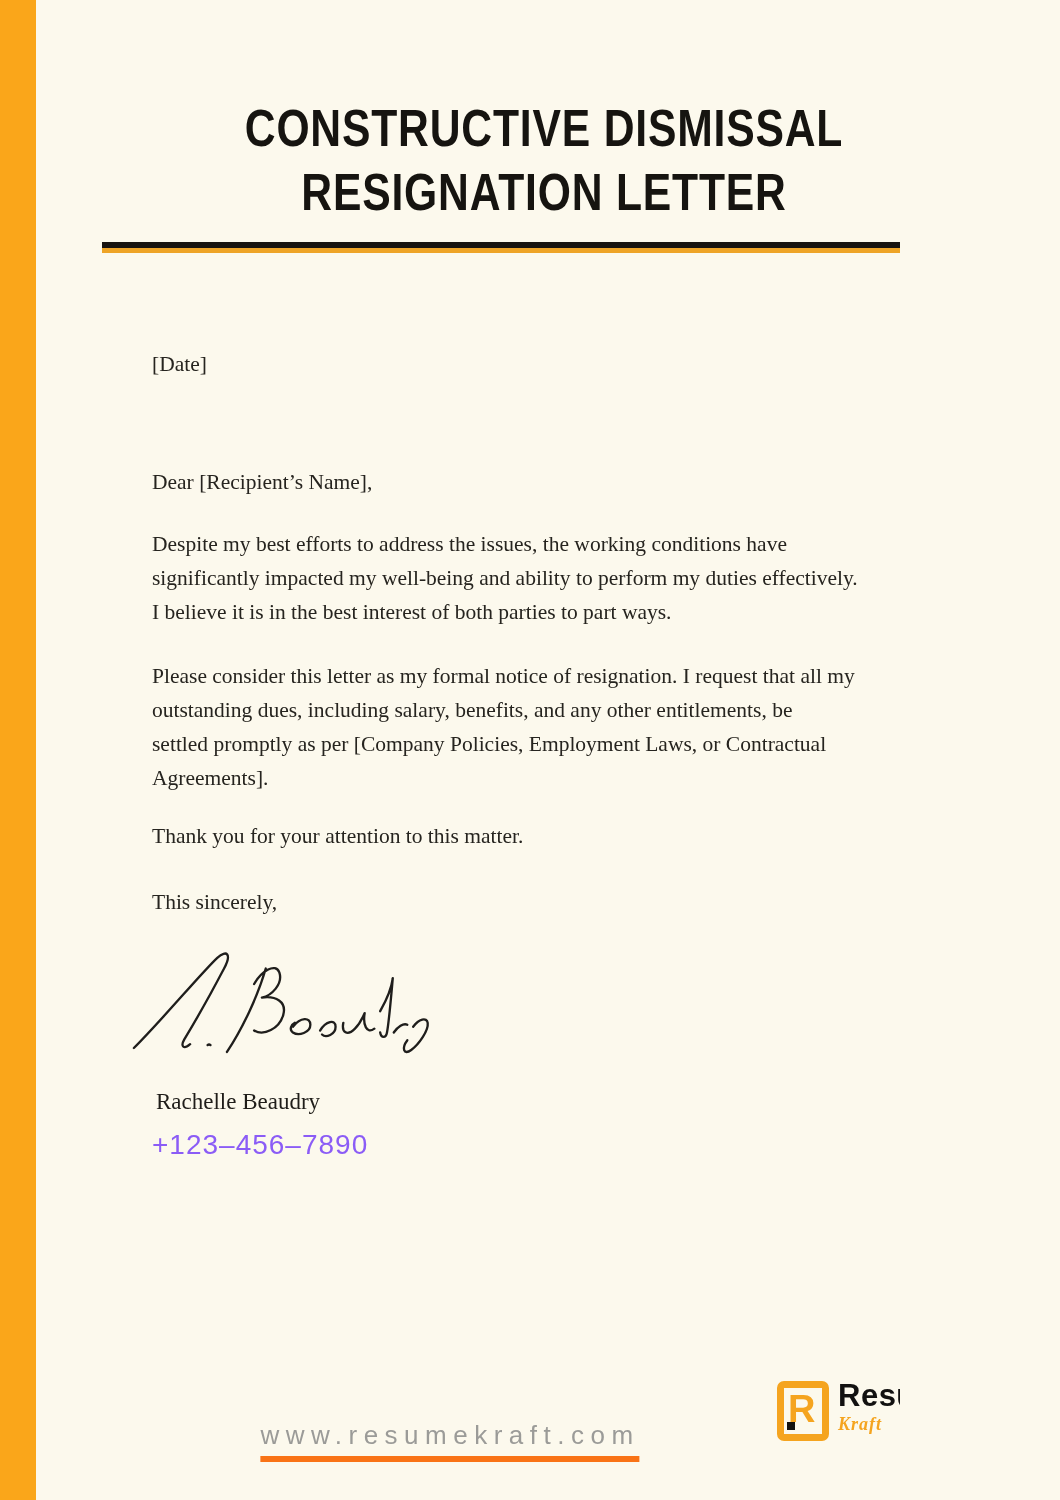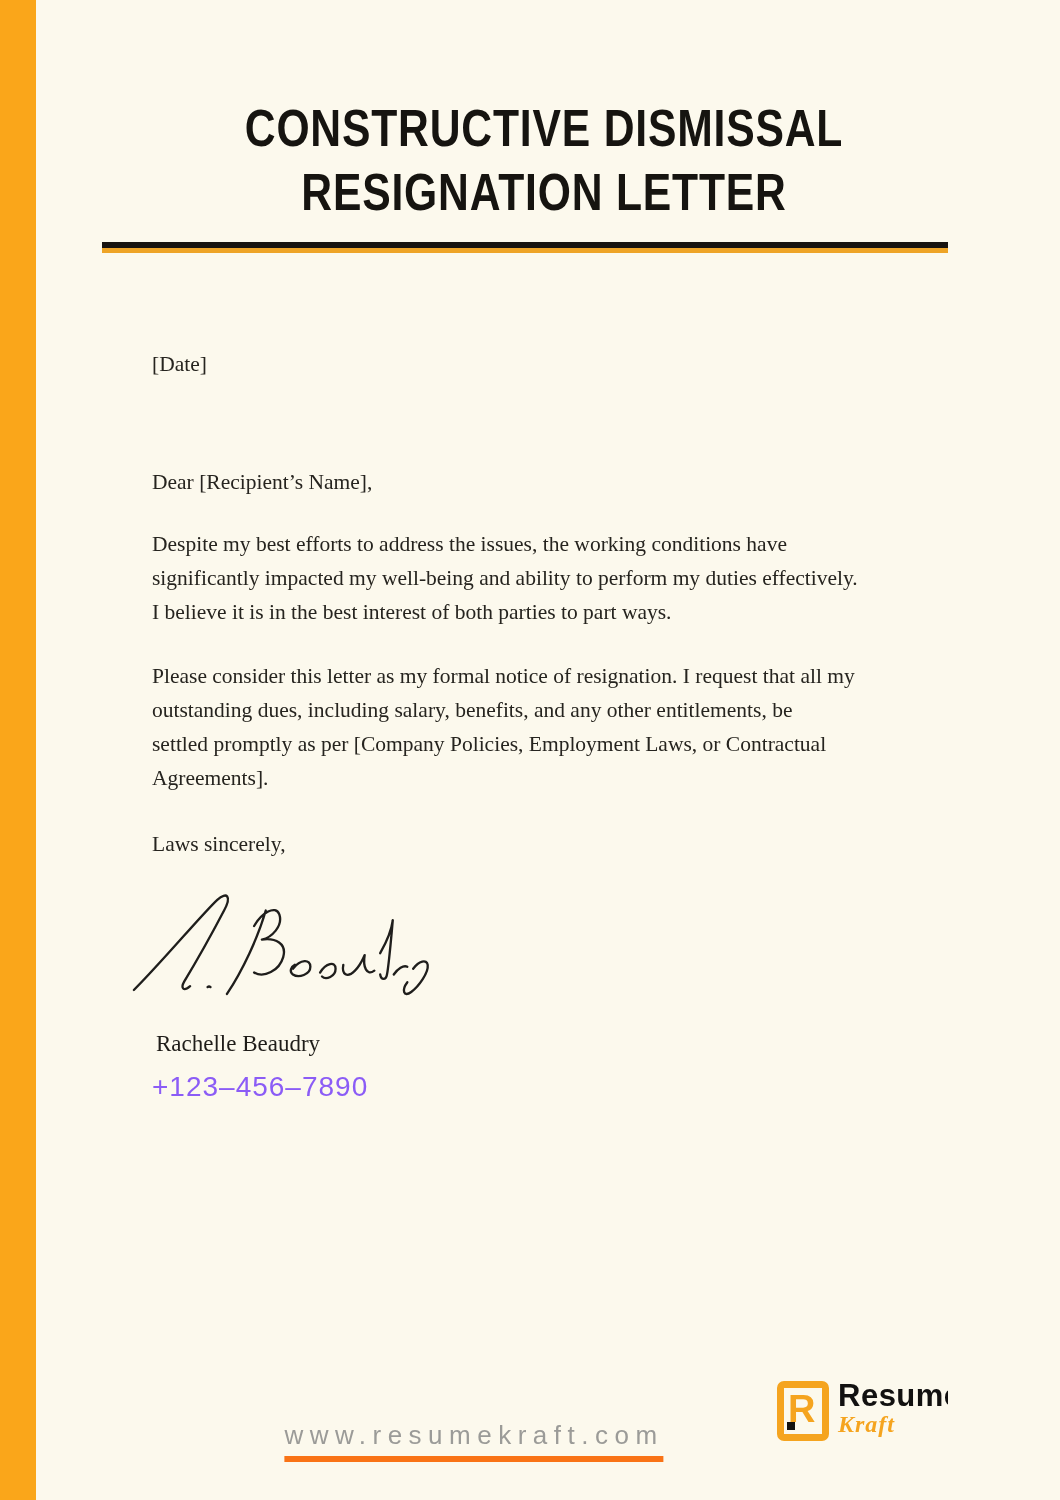--- a/index.html
+++ b/index.html
@@ -5,21 +5,21 @@
   :root{
     --accent:#FAA61A;
     --divider-orange:#EEA427;
     --background:#FCF9ED;
     --ink:#201E1A;
     --logo-orange:#F5A41F;
     --website-gray:#9B9B98;
   }
   html,body{margin:0;padding:0;}
   body{background:var(--background);font-family:"Liberation Serif",serif;}
-  .page{position:relative;width:900px;height:1500px;background:var(--background);overflow:hidden;padding-left:48px;}
+  .page{position:relative;width:900px;height:1500px;background:var(--background);overflow:hidden;}
   .stripe{position:absolute;left:0;top:0;width:36px;height:1500px;background:var(--accent);}
   .letter{position:absolute;left:102px;top:0;width:884px;}
   .title{margin:96px 0 0 0;text-align:center;font-family:"Liberation Sans",sans-serif;
          font-weight:800;font-size:52px;line-height:64px;letter-spacing:1px;color:#161410;
          transform:scaleX(0.82);transform-origin:50% 50%;}
   .title-line{display:block;}
   .rule{margin-top:18px;}
   .rule-black{height:6px;background:#171310;}
   .rule-orange{height:5px;background:var(--divider-orange);}
   .body{margin:0 40px 0 42px;font-size:21.5px;line-height:34px;color:#26241F;}
@@ -43,21 +43,21 @@
   .logo{position:absolute;left:777px;top:1381px;display:flex;align-items:flex-start;}
   .logo-mark{position:relative;width:38px;height:46px;border:7px solid var(--logo-orange);
              border-radius:7px;background:var(--background);}
   .logo-r{position:absolute;left:4px;top:-2px;font-family:"Liberation Sans",sans-serif;
           font-weight:900;font-size:38px;line-height:46px;color:var(--logo-orange);}
   .logo-dot{position:absolute;left:3px;bottom:4px;width:8px;height:8px;background:#131210;}
   .logo-words{margin-left:9px;display:flex;flex-direction:column;}
   .logo-resume{font-family:"Liberation Sans",sans-serif;font-weight:900;font-size:31px;
                line-height:30px;color:#121110;letter-spacing:0.5px;}
   .logo-kraft{font-family:"Liberation Serif",serif;font-style:italic;font-weight:700;
-              font-size:24px;line-height:27px;color:var(--logo-orange);letter-spacing:1px;}
+              font-size:18px;line-height:27px;color:var(--logo-orange);letter-spacing:1px;}
 </style>
 </head>
 <body>
 
 <div class="page">
   <div class="stripe"></div>
 
   <div class="letter">
     <h1 class="title">
       <span class="title-line">CONSTRUCTIVE DISMISSAL</span>
@@ -72,21 +72,22 @@
     <div class="body">
       <p class="date">[Date]</p>
       <p class="salutation">Dear [Recipient’s Name],</p>
       <p class="para-2">Despite my best efforts to address the issues, the working conditions have
 significantly impacted my well-being and ability to perform my duties effectively.
 I believe it is in the best interest of both parties to part ways.</p>
       <p class="para-3">Please consider this letter as my formal notice of resignation. I request that all my
 outstanding dues, including salary, benefits, and any other entitlements, be
 settled promptly as per [Company Policies, Employment Laws, or Contractual
 Agreements].</p>
-      <p class="closing">Laws sincerely,</p>
+      <p class="para-4">Thank you for your attention to this matter.</p>
+      <p class="closing">This sincerely,</p>
 
       <svg class="signature" viewBox="0 0 330 115" role="img" aria-label="R. Beaudry">
         <path d="M4 106 C34 76 74 28 90 13 C100 4 105 9 97 24 C86 45 70 74 56 97 C52 104 55 108 62 102"></path>
         <path d="M80 103 C81 102 82 102 83 103" stroke-width="3.4"></path>
         <path d="M100 110 C116 86 132 52 140 24 M128 40 C136 26 150 18 154 28 C158 40 146 52 136 54 C150 52 162 58 158 72 C154 86 138 94 128 88"></path>
         <path d="M168 84 C176 74 186 74 186 82 C186 90 174 94 168 90 C164 87 166 82 170 80"></path>
         <path d="M196 88 C202 78 212 76 212 84 C212 92 202 96 198 92"></path>
         <path d="M220 80 C218 90 224 94 232 86 C238 80 240 74 242 70 C240 82 244 92 252 86"></path>
         <path d="M258 68 C266 54 270 42 271 34 C269 56 267 80 265 90 C264 96 259 96 258 90"></path>
         <path d="M272 90 C276 84 282 80 286 82"></path>

